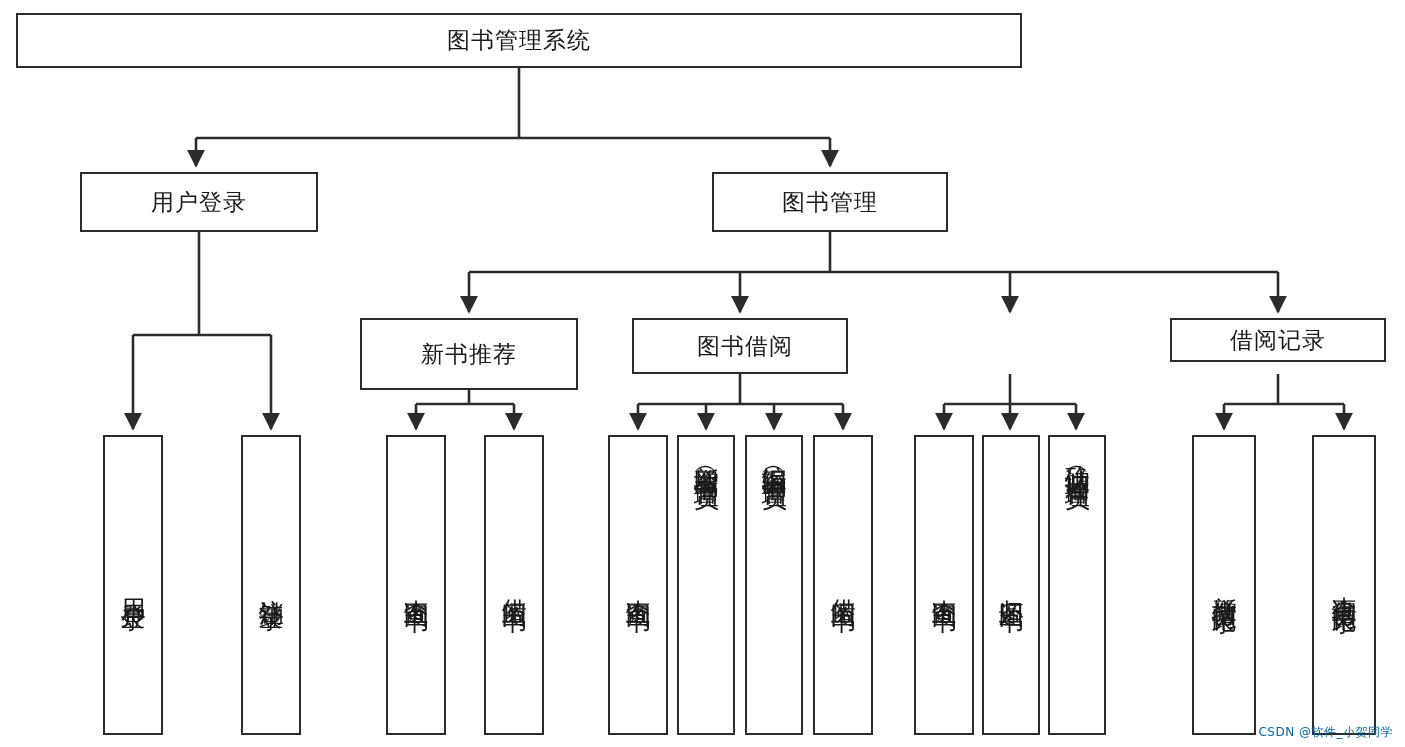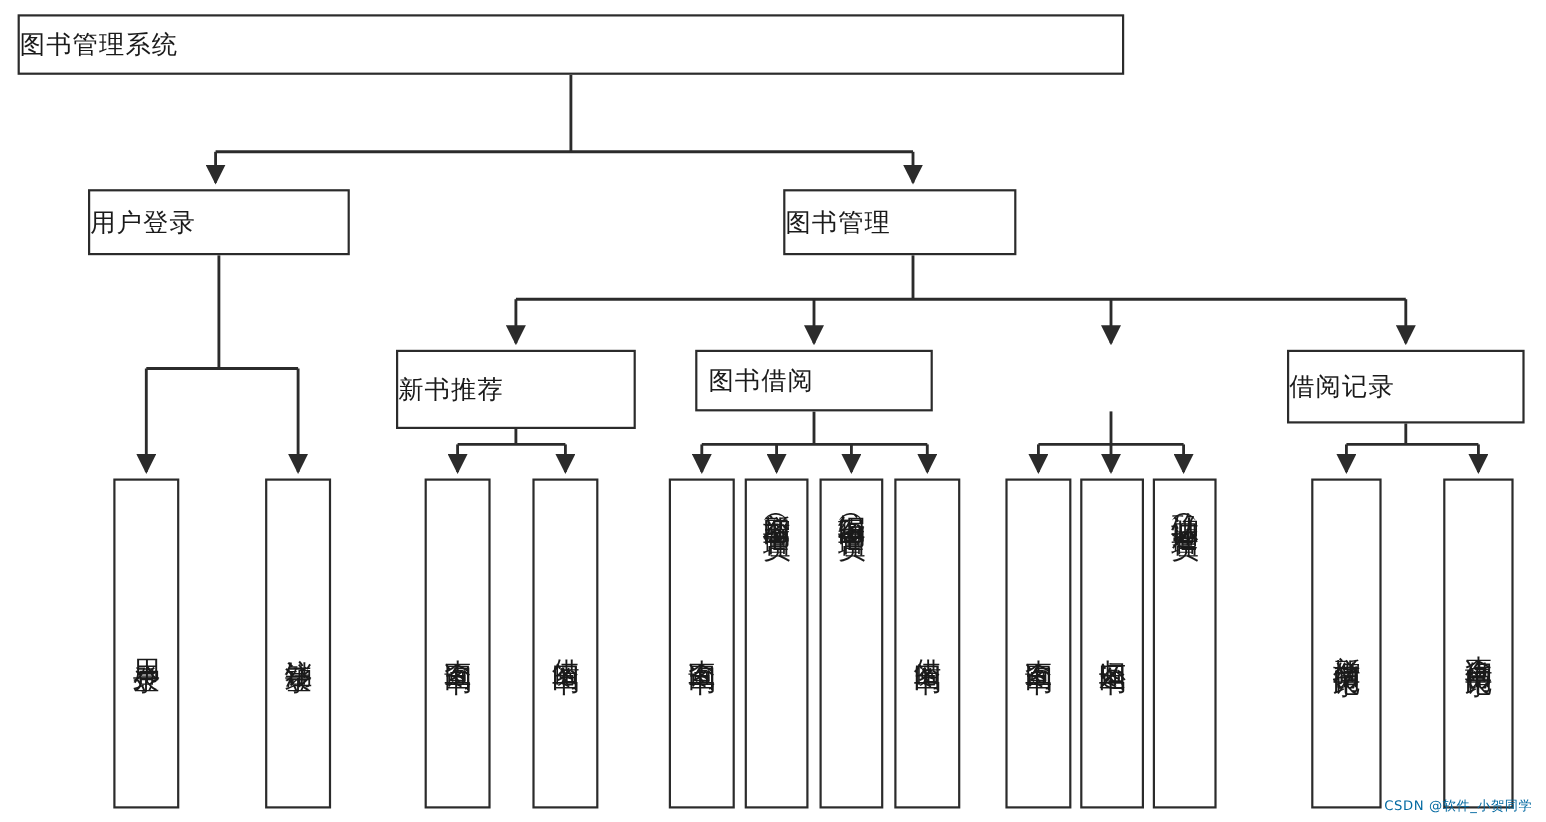--- a/index.html
+++ b/index.html
@@ -26,21 +26,21 @@
     height: 747px;
     pointer-events: none;
   }
   .node {
     position: absolute;
     box-sizing: border-box;
     background: #ffffff;
     border: 2px solid #2b2b2b;
     display: flex;
     align-items: center;
-    justify-content: flex-start;
+    justify-content: center;
     color: #1a1a1a;
   }
   .node.horiz {
     font-size: 23px;
     letter-spacing: 1px;
   }
   .node.vert {
     align-items: flex-start;
     justify-content: center;
     padding-top: 9px;
@@ -122,31 +122,31 @@
     </g>
   </svg>
 
   <div class="node horiz" style="left:16px; top:13px; width:1006px; height:55px;">
     <span>图书管理系统</span>
   </div>
 
   <div class="node horiz" style="left:80px; top:172px; width:238px; height:60px;">
     <span>用户登录</span>
   </div>
-  <div class="node horiz" style="left:712px; top:172px; width:212px; height:60px;">
+  <div class="node horiz" style="left:712px; top:172px; width:236px; height:60px;">
     <span>图书管理</span>
   </div>
 
   <div class="node horiz" style="left:360px; top:318px; width:218px; height:72px;">
     <span>新书推荐</span>
   </div>
   <div class="node horiz" style="left:632px; top:318px; width:216px; height:56px;padding-left:10px;">
     <span>图书借阅</span>
   </div>
-  <div class="node horiz" style="left:1170px; top:318px; width:216px; height:67px;">
+  <div class="node horiz" style="left:1170px; top:318px; width:216px; height:44px;">
     <span>借阅记录</span>
   </div>
 
   <div class="node vert centered" style="left:103px; top:435px; width:60px; height:300px;">
     <span class="vlabel">用户登录</span>
   </div>
   <div class="node vert centered" style="left:241px; top:435px; width:60px; height:300px;">
     <span class="vlabel">注销登录</span>
   </div>
 

